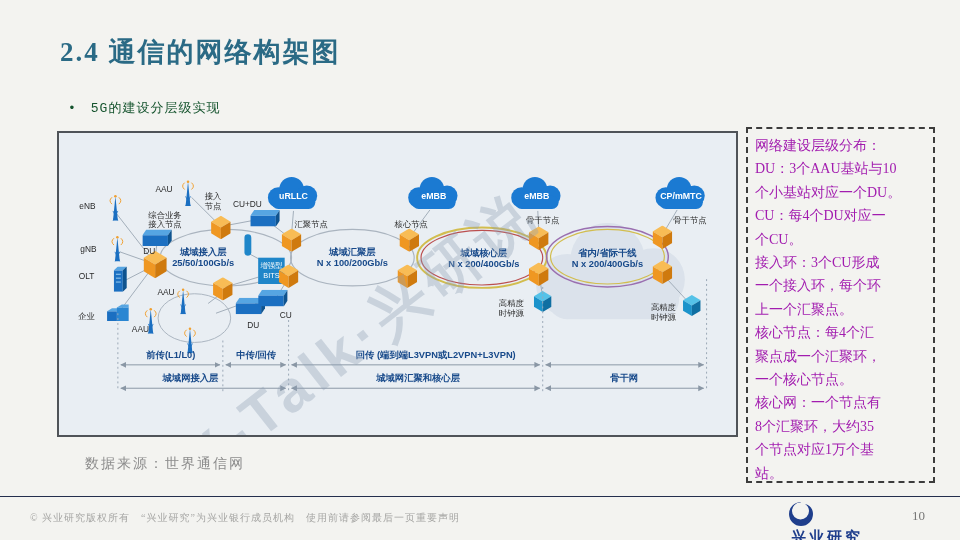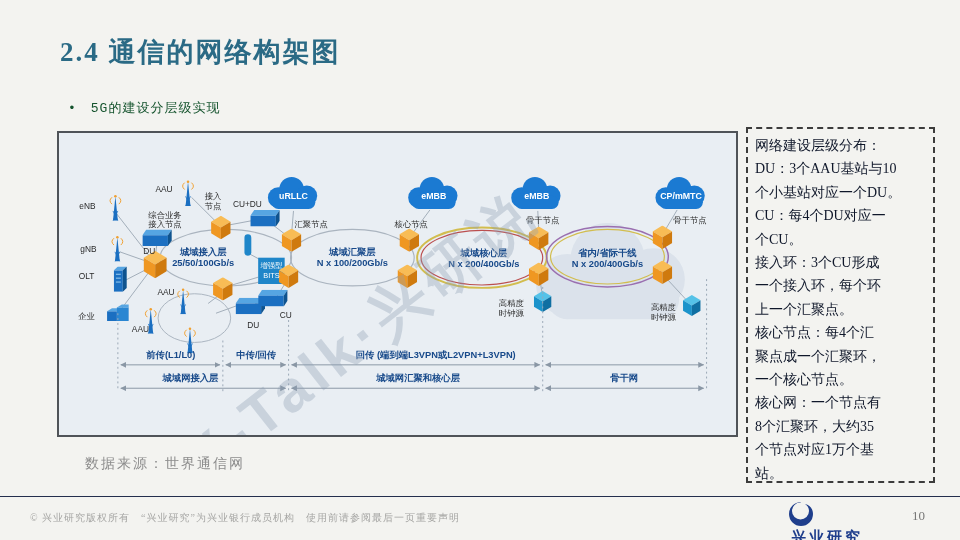--- a/index.html
+++ b/index.html
@@ -12,21 +12,21 @@
           font-family:Liberation Mono, monospace;letter-spacing:1px;}
   .bullet .dot{margin-right:14px;}
 
   .panel{position:absolute;left:57px;top:131px;width:681px;height:306px;
          background:#e9eef3;border:2px solid #4f5358;box-sizing:border-box;overflow:hidden;}
   .panel svg{display:block;width:100%;height:100%;}
 
   .ann{position:absolute;left:746px;top:127px;width:189px;height:356px;
        border:2px dashed #3c3c3c;box-sizing:border-box;background:transparent;
        padding:5px 7px;font-family:"Liberation Serif",serif;font-size:14px;
-       color:#0f172a;}
+       color:#a21caf;}
   .ann div{line-height:23.4px;white-space:nowrap;}
 
   .src{position:absolute;left:85px;top:455px;font-size:14px;color:#8c8c8c;
        font-family:Liberation Serif, serif;letter-spacing:2px;}
 
   .footline{position:absolute;left:0;top:496px;width:960px;height:1px;background:#232e4d;}
   .foot{position:absolute;left:30px;top:511px;font-size:10px;color:#a5a5a3;
         font-family:"Liberation Serif",serif;letter-spacing:1px;text-align:right;}
   .pageno{position:absolute;left:912px;top:508px;font-size:13px;color:#777;
           font-family:"Liberation Serif",serif;text-align:center;}

